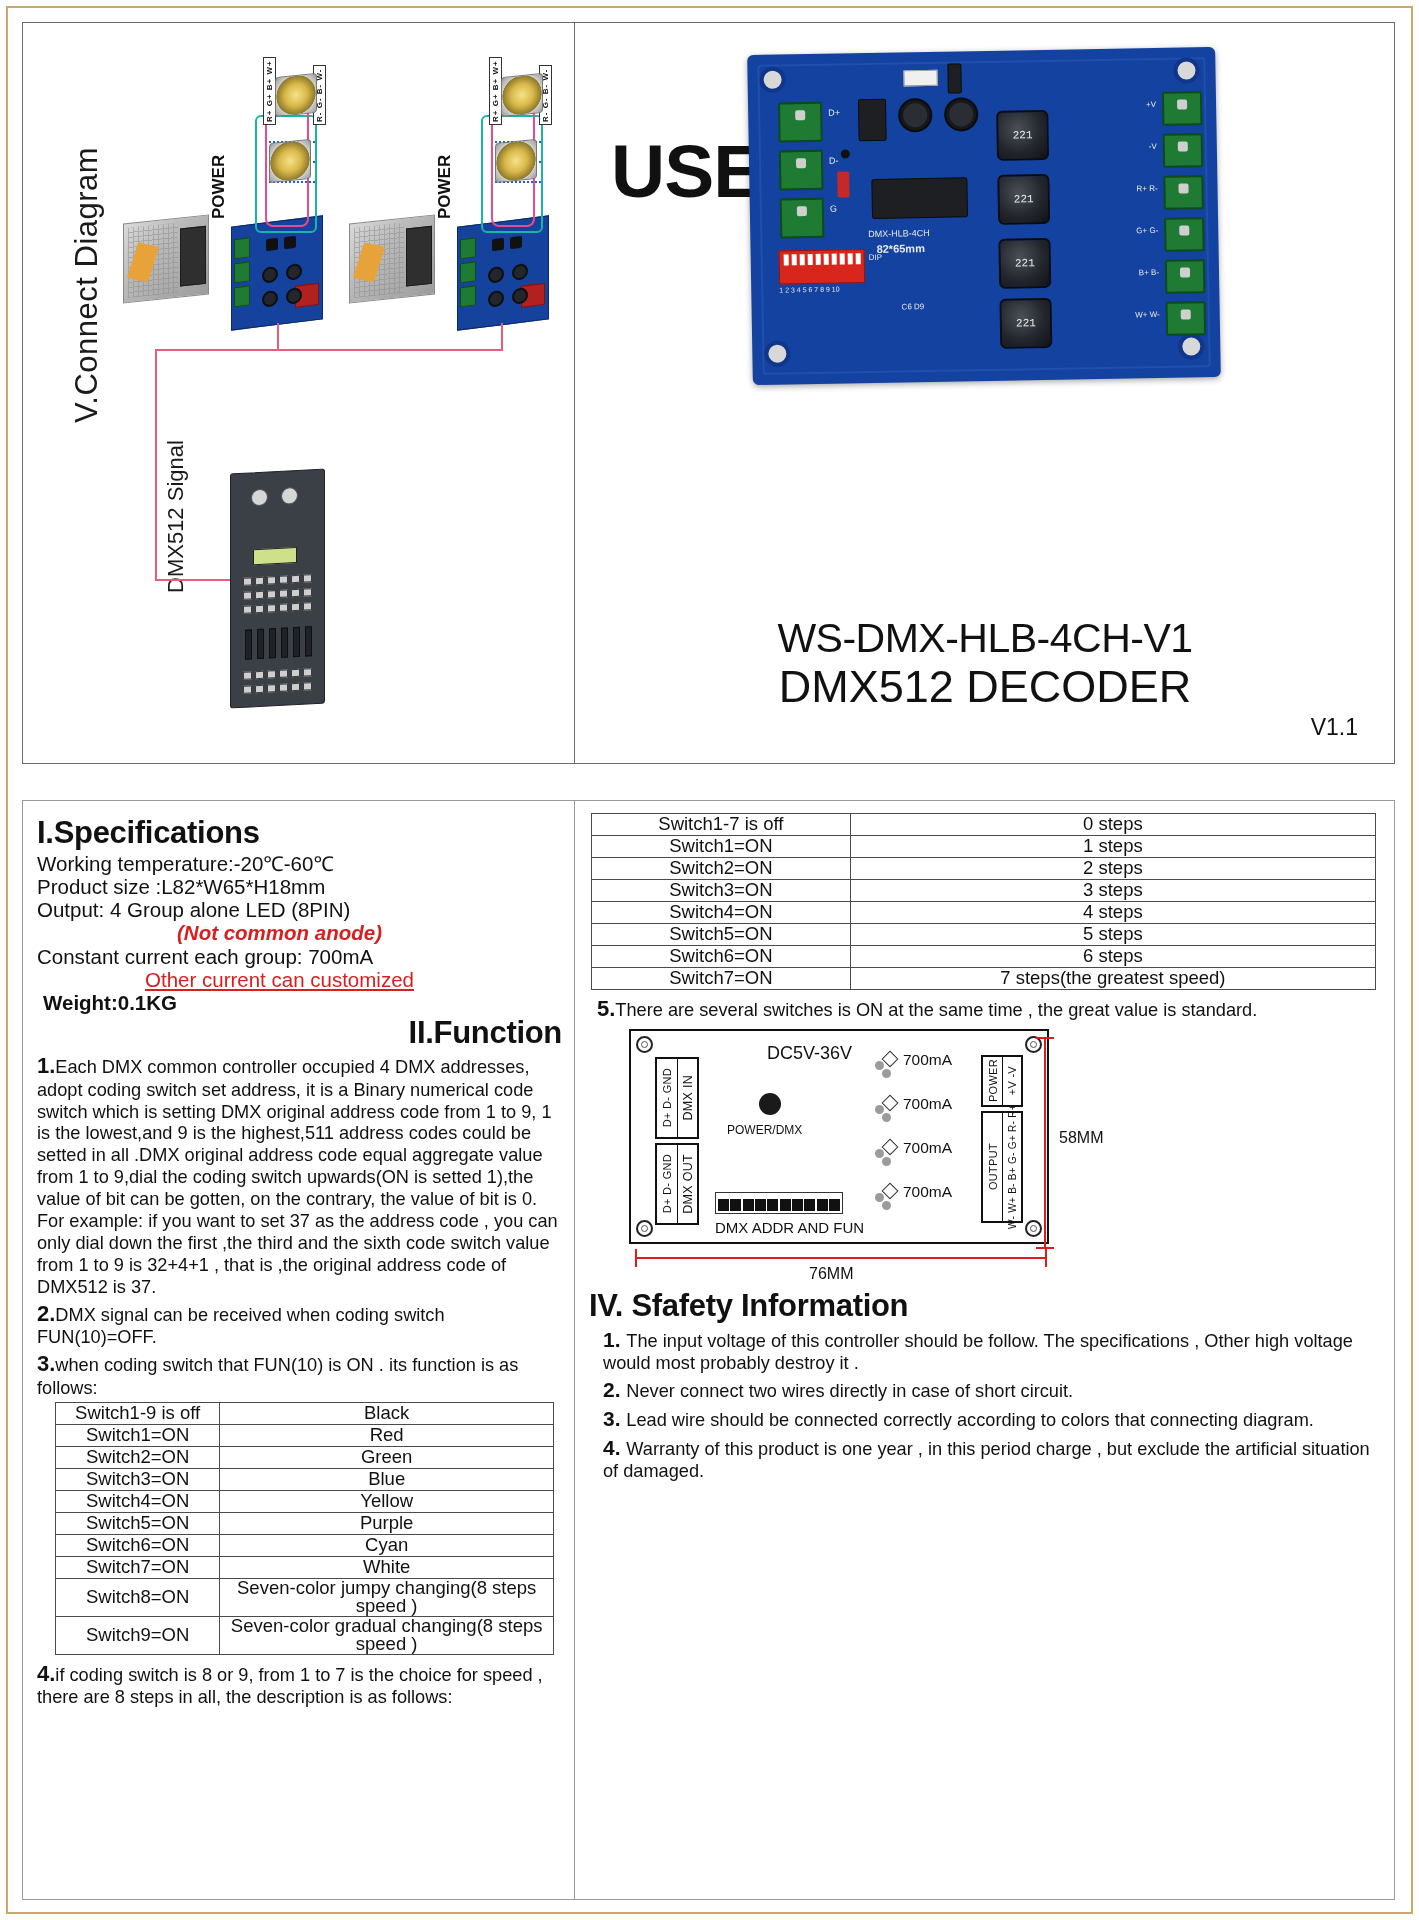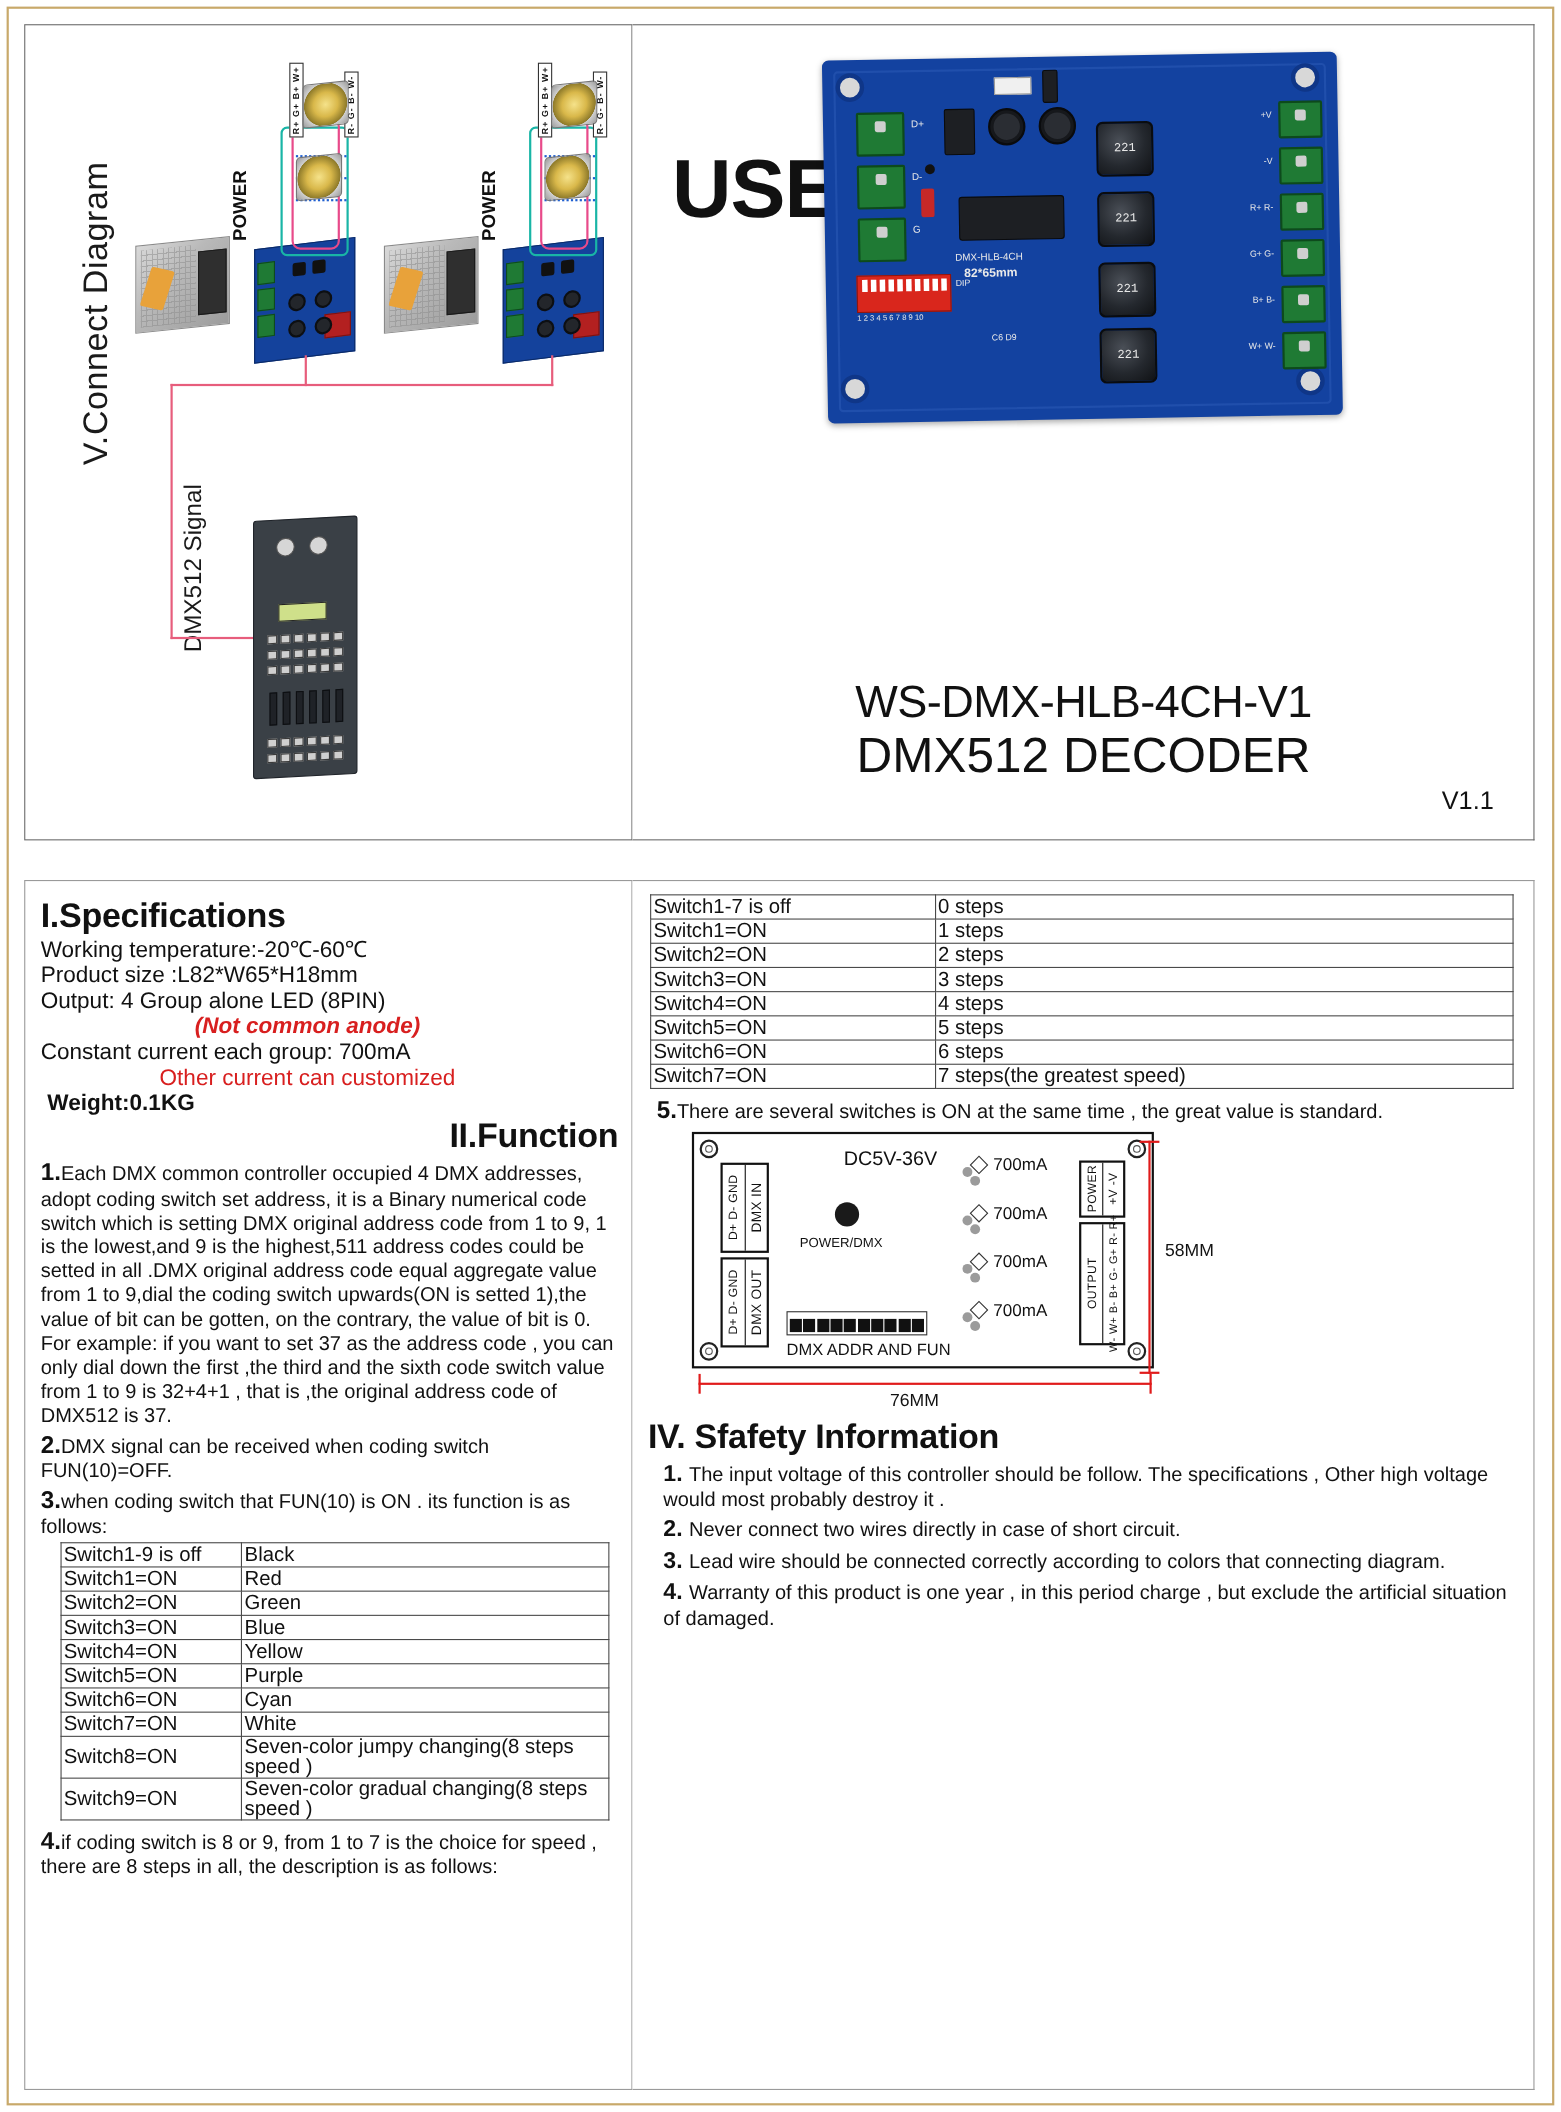--- a/index.html
+++ b/index.html
@@ -281,40 +281,40 @@
   h2.sec {
     font-size: 31px;
     font-weight: bold;
     letter-spacing: -.3px;
     margin: 0 0 1px 0;
     color:#111;
   }
   .spec-line { font-size: 20.5px; line-height: 1.13; color:#111; white-space:nowrap; }
   .spec-ind { padding-left: 6px; font-weight: bold; }
   .red-b { color:#d81f1f; font-weight:bold; font-style:italic; }
-  .red-n { color:#d81f1f; }
+  .red-n { color:#d81f1f;text-decoration:underline; }
   .center-ish { text-align:center; padding-right:40px; }
 
   .num-para {
     font-size: 18.2px;
     line-height: 1.205;
     color:#111;
     margin-top: 2px;
   }
   .num-para b.n { font-size: 22px; font-weight:bold; }
   .num-para .body { }
 
   table.grid {
     border-collapse: collapse;
     width: 100%;
     font-size: 18.5px;
   }
   table.grid td {
     border: 1px solid #4a4a4a;
-    text-align: left;
+    text-align: center;
     padding: 0 2px;
     height: 22px;
     line-height: 1;
     color:#111;
   }
   table.grid td.k { width: 33%; }
 
   .tbl-wrap-left { padding: 0 8px 0 18px; margin-top: 2px; }
   .tbl-wrap-right { padding: 0 2px 0 2px; }
 

